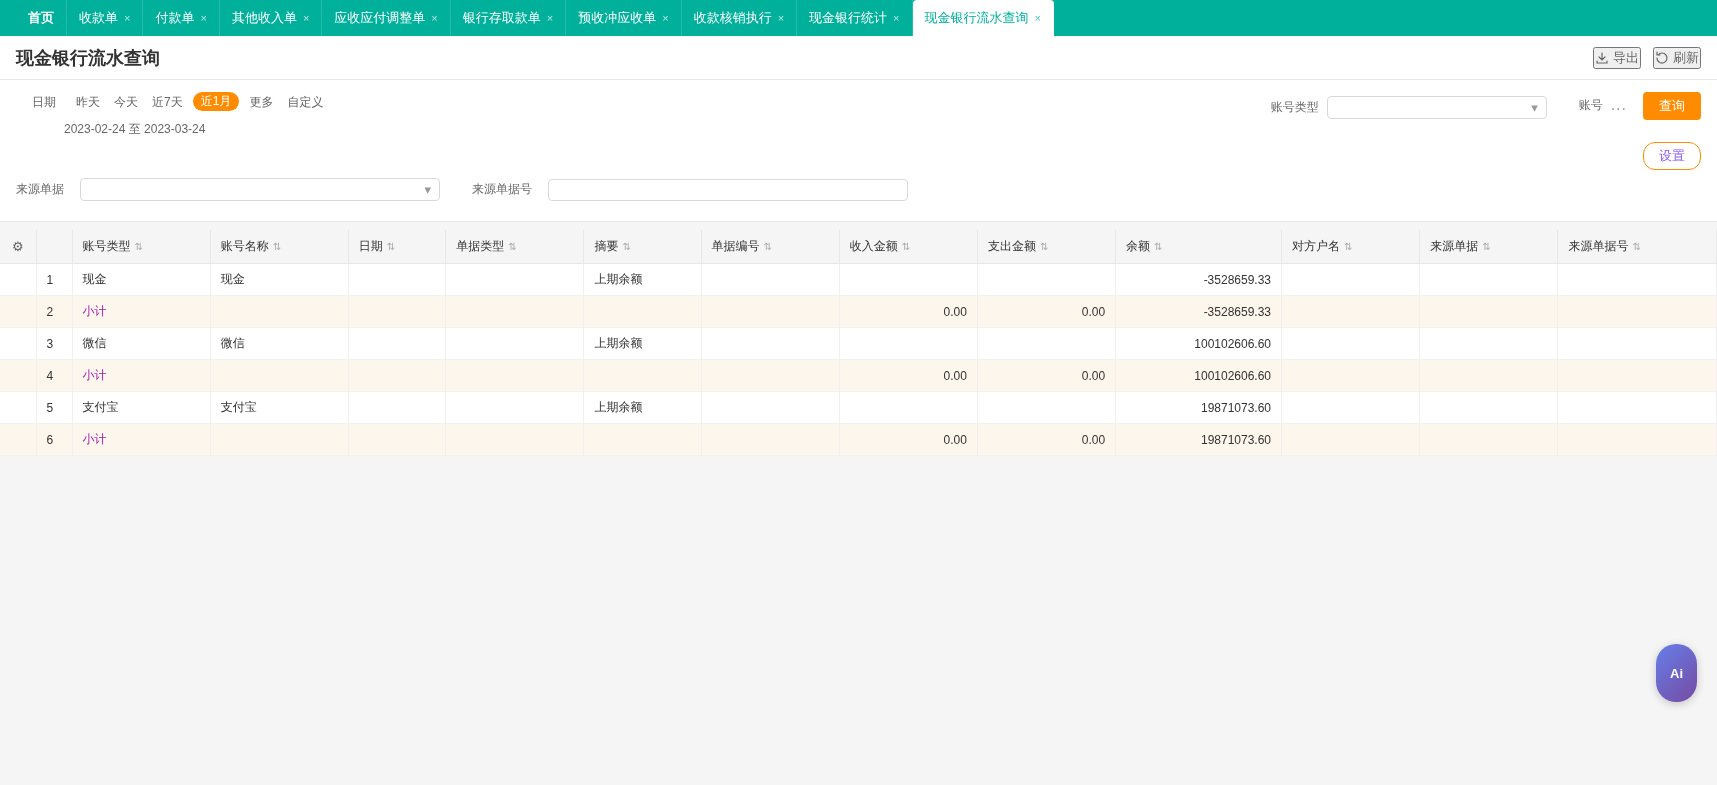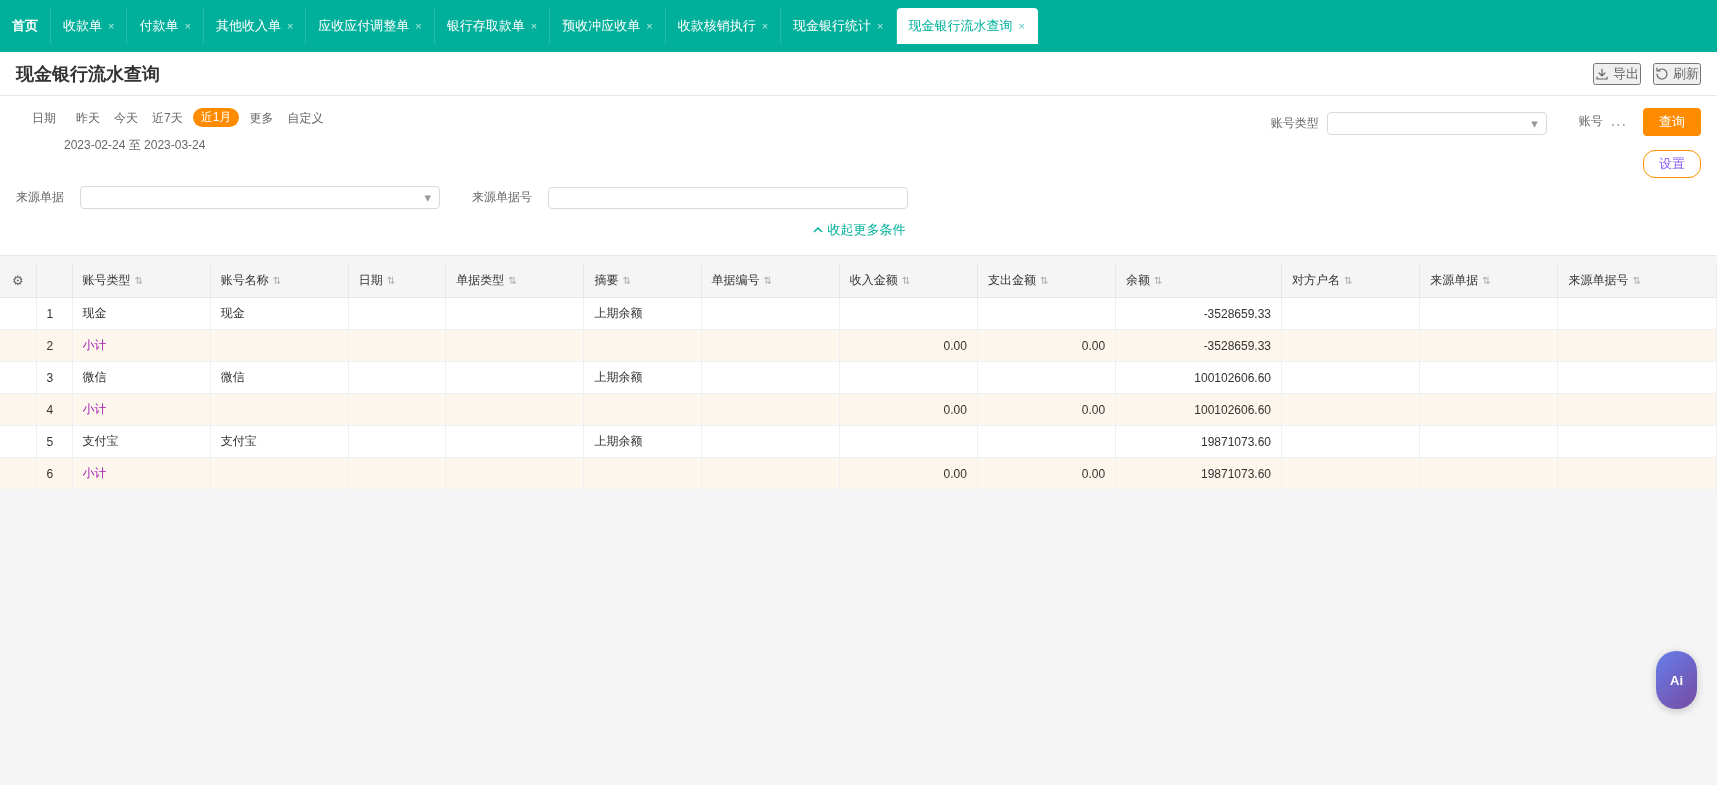--- a/index.html
+++ b/index.html
@@ -3,22 +3,22 @@
   <meta charset="utf-8">
   <style>
     * { box-sizing: border-box; margin: 0; padding: 0; font-family: 'Microsoft YaHei', Arial, sans-serif; font-size: 13px; }
     body { background: #f5f5f5; }
 
     
     .top-nav {
       background: #00b09b;
       display: flex;
       align-items: center;
-      height: 52px;
-      padding: 0 0;
+      height: 36px;
+      padding: 0 16px;
       overflow: hidden;
     }
     .nav-tab {
       display: inline-flex;
       align-items: center;
       padding: 0 12px;
       height: 36px;
       color: #fff;
       font-size: 12px;
       cursor: pointer;
@@ -151,21 +151,21 @@
       color: #8b5cf6;
       border: 1px solid #ff8c00;
       border-radius: 12px;
       padding: 4px 14px;
       cursor: pointer;
       font-size: 13px;
     }
     .btn-group {
       display: flex;
       flex-direction: column;
-      gap: 14px;
+      gap: 22px;
       margin-left: auto;
     }
     .collapse-bar {
       display: flex;
       justify-content: center;
       align-items: center;
       padding: 4px;
       cursor: pointer;
       color: #00b09b;
       font-size: 12px;
@@ -228,21 +228,21 @@
     }
     .gear-icon {
       color: #666;
       cursor: pointer;
     }
 
     
     .ai-badge {
       position: fixed;
       right: 20px;
-      bottom: 76px;
+      bottom: 83px;
       background: linear-gradient(135deg, #667eea, #764ba2);
       color: #fff;
       border-radius: 20px;
       padding: 20px 14px;
       font-size: 16px;
       font-weight: bold;
       cursor: pointer;
       box-shadow: 0 2px 8px rgba(0,0,0,0.2);
     }
   </style>
@@ -351,26 +351,20 @@
   <div class="filter-row">
     <span class="filter-label">来源单据</span>
     <div class="filter-select" style="min-width:360px;">
       <span>&nbsp;</span>
       <span>▾</span>
     </div>
     <span class="filter-label" style="margin-left:16px;">来源单据号</span>
     <input class="filter-input" style="min-width: 360px;">
   </div>
 
-  <div class="collapse-bar">
-    <svg width="12" height="12" viewBox="0 0 12 12">
-      <polyline points="2,8 6,4 10,8" fill="none" stroke="#00b09b" stroke-width="1.5"></polyline>
-    </svg>
-    <span>收起更多条件</span>
-  </div>
 </div>
 
 <div class="table-container">
   <table>
     <thead>
       <tr>
         <th class="th-gear">
           <span class="gear-icon">⚙</span>
         </th>
         <th style="width:36px;"></th>

